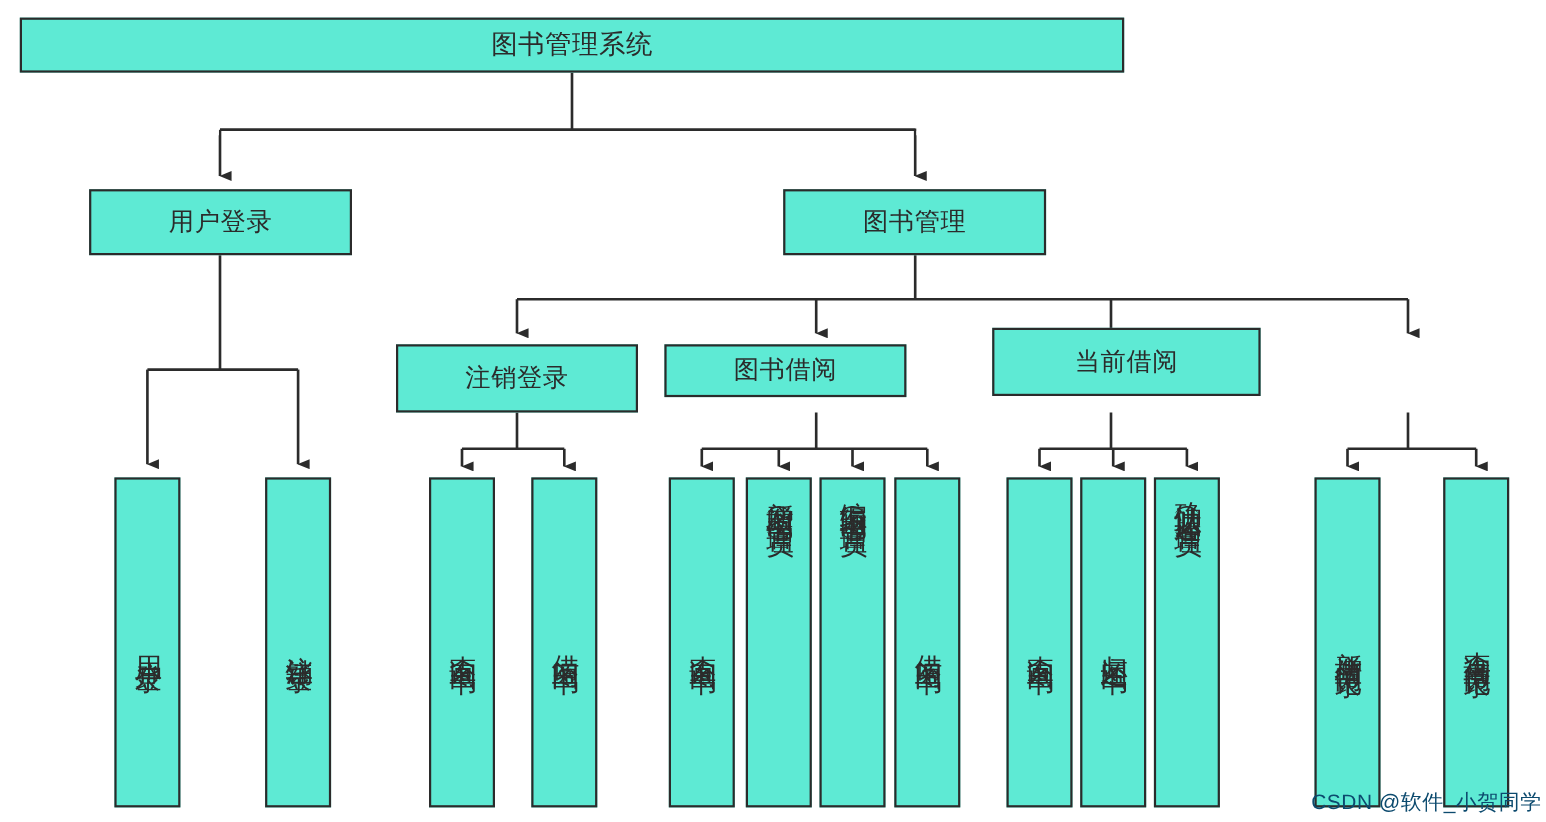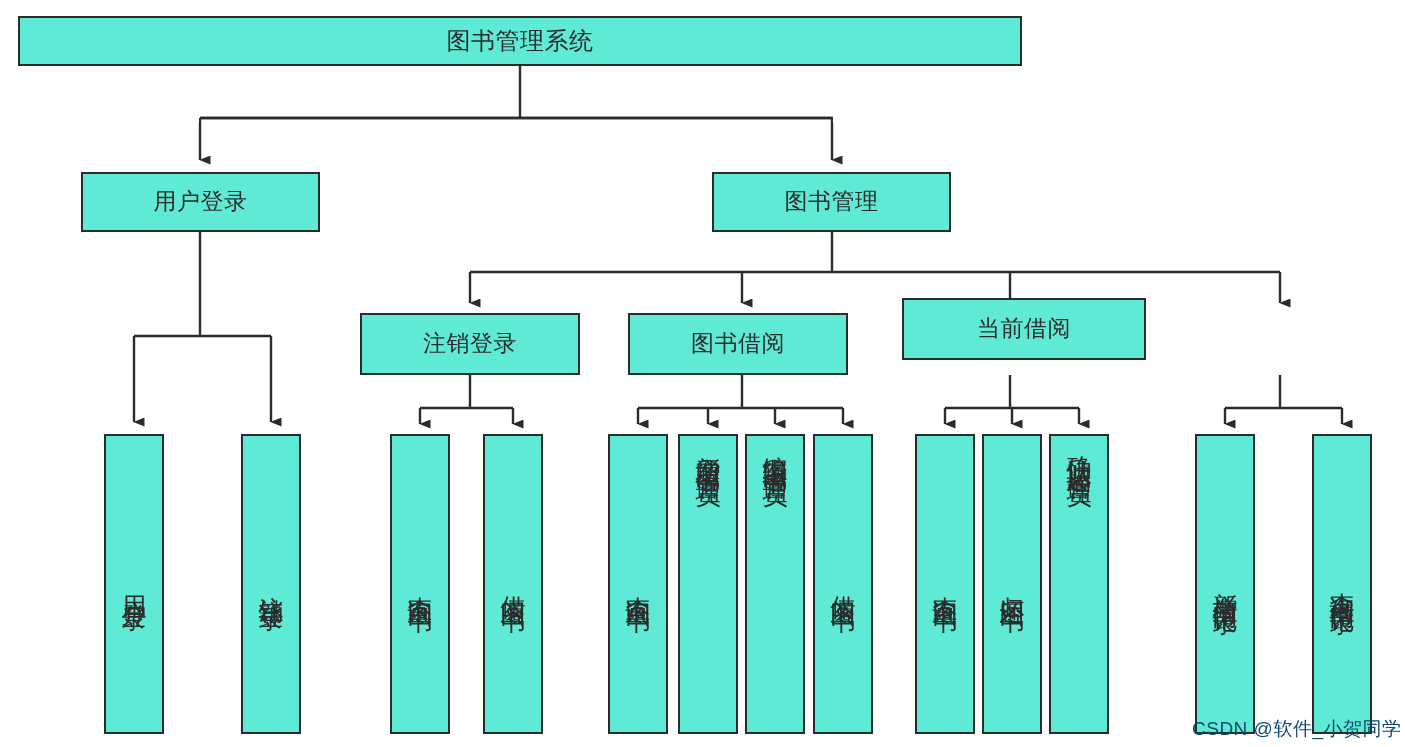--- a/index.html
+++ b/index.html
@@ -140,21 +140,21 @@
   <div class="node horiz" style="left:81px; top:172px; width:239px; height:60px;">
     <span class="lbl">用户登录</span>
   </div>
   <div class="node horiz" style="left:712px; top:172px; width:239px; height:60px;">
     <span class="lbl">图书管理</span>
   </div>
 
   <div class="node horiz" style="left:360px; top:313px; width:220px; height:62px;">
     <span class="lbl">注销登录</span>
   </div>
-  <div class="node horiz" style="left:628px; top:313px; width:220px; height:62px;">
+  <div class="node horiz" style="left:604px; top:313px; width:220px; height:48px;">
     <span class="lbl">图书借阅</span>
   </div>
   <div class="node horiz" style="left:902px; top:298px; width:244px; height:62px;">
     <span class="lbl">当前借阅</span>
   </div>
 
   <div class="node vert center-v" style="left:104px; top:434px; width:60px; height:300px;">
     <span class="lbl">用户登录</span>
   </div>
   <div class="node vert center-v" style="left:241px; top:434px; width:60px; height:300px;">

